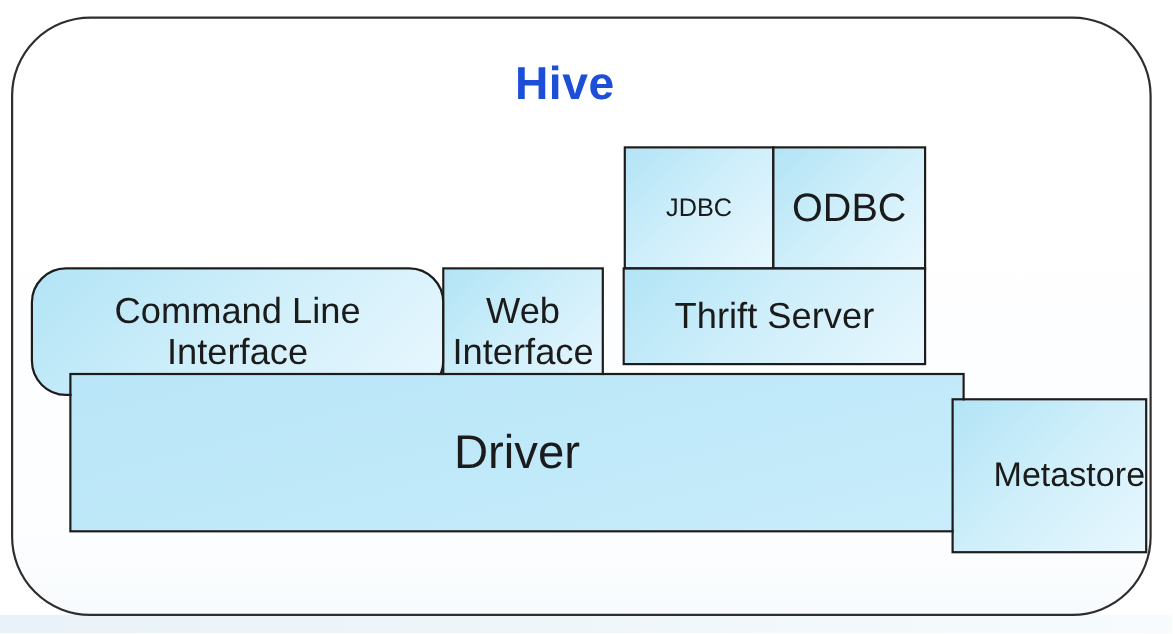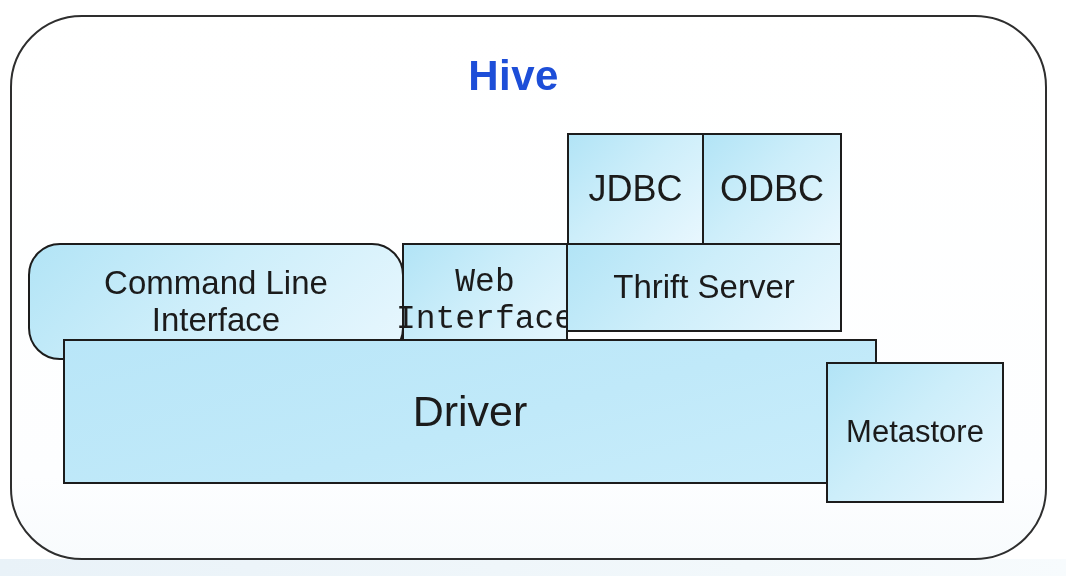--- a/index.html
+++ b/index.html
@@ -51,31 +51,31 @@
     border: 2px solid var(--box-border, #1c1c1c);
     background: linear-gradient(135deg, var(--box-fill-start, #b2e4f6) 0%, #cdeefa 45%, var(--box-fill-end, #e8f7fe) 100%);
     display: flex;
     flex-direction: column;
     align-items: center;
     justify-content: center;
     text-align: center;
     color: var(--text-color, #1b1b1b);
     line-height: 1.12;
   }
-  .box-jdbc      { left: 567px; top: 133px; width: 137px; height: 112px; font-size: 36px; }
+  .box-jdbc      { left: 567px; top: 133px; width: 137px; height: 112px; font-size: 23px; }
   .box-odbc      { left: 702px; top: 133px; width: 140px; height: 112px; font-size: 36px; }
   .box-cli       { left: 28px;  top: 243px; width: 376px; height: 117px; font-size: 33px; border-radius: 32px; }
-  .box-web       { left: 402px; top: 243px; width: 166px; height: 117px; font-size: 33px; font-family: Liberation Mono, monospace; }
+  .box-web       { left: 402px; top: 243px; width: 147px; height: 117px; font-size: 33px; }
   .box-thrift    { left: 566px; top: 243px; width: 276px; height: 89px; font-size: 33px; }
   .box-driver    {
     left: 28px;  top: 339px; width: 814px; height: 145px; font-size: 43px;
     background: linear-gradient(165deg, var(--driver-fill-start, #b9e6f8) 0%, #c0e9f9 55%, var(--driver-fill-end, #c9edfb) 100%);
     margin-left: 35px;
   }
-  .box-metastore { left: 826px; top: 362px; width: 178px; height: 141px; font-size: 31px; }
+  .box-metastore { left: 865px; top: 362px; width: 178px; height: 141px; font-size: 31px; align-items: flex-end; }
   .box .line { display: block; }
 </style>
 </head>
 <body>
 
 <div class="canvas">
 
   <div class="footer-strip"></div>
 
   <div class="outer-rect"></div>

